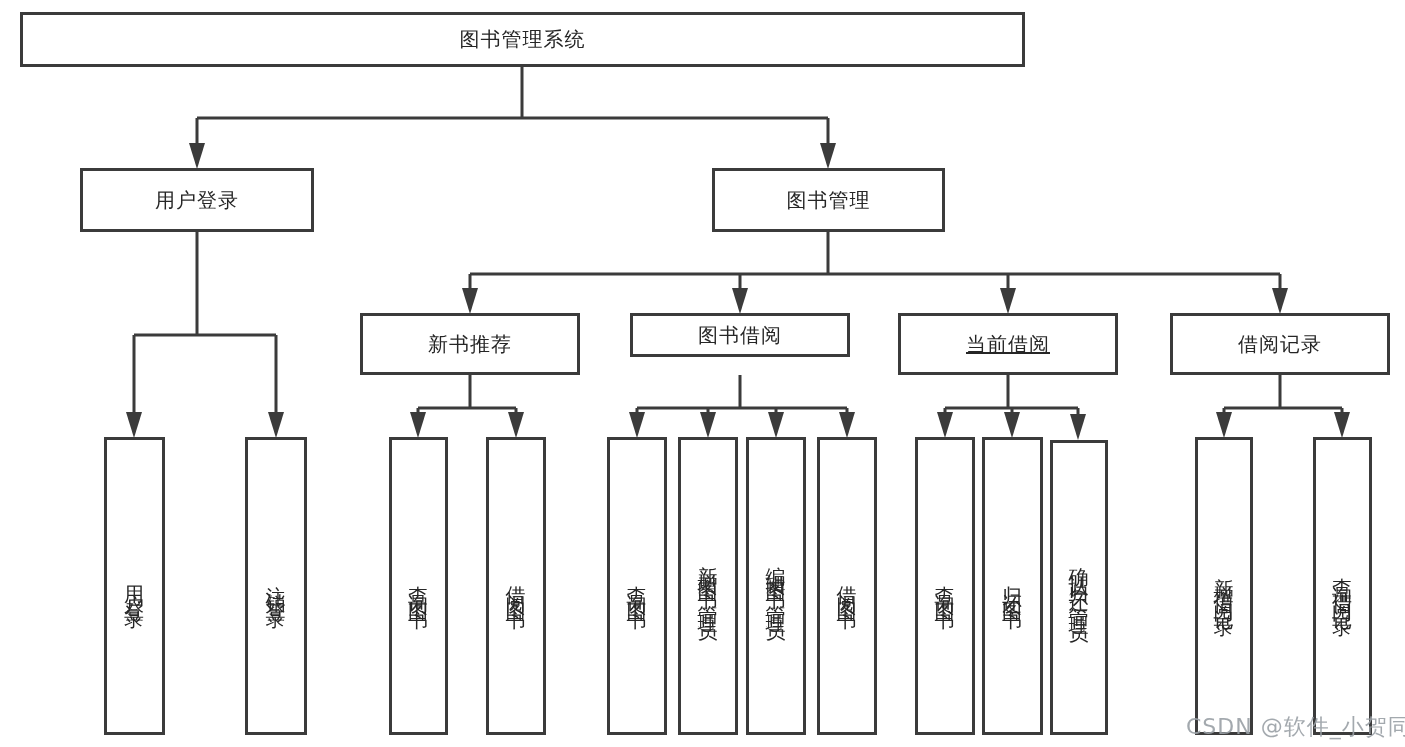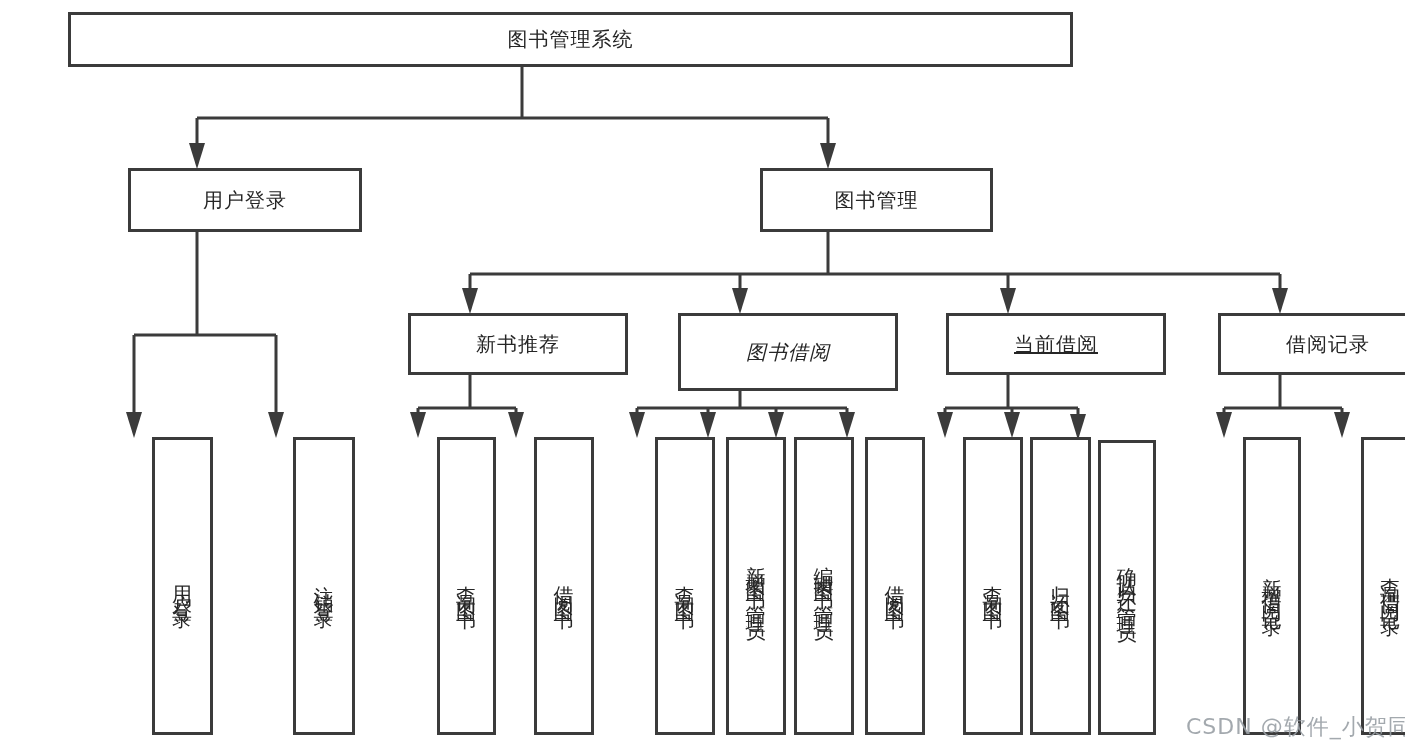--- a/index.html
+++ b/index.html
@@ -15,21 +15,21 @@
     width:1405px;height:747px;overflow:hidden;
   }
   .canvas{
     position:relative;width:1405px;height:747px;background:var(--background);
   }
   .canvas svg{position:absolute;left:0;top:0;z-index:1;}
   .cline{stroke:var(--line);stroke-width:3;fill:none;}
   .carrow{fill:var(--line);stroke:none;}
   .node{
     position:absolute;z-index:2;background:#fff;
-    border:3px solid var(--line);color:var(--text);margin-left:48px;
+    border:3px solid var(--line);color:var(--text);
   }
   .hbox{
     display:flex;align-items:center;justify-content:center;
     font-size:20px;letter-spacing:1px;white-space:nowrap;
   }
   .vbox{
     writing-mode:vertical-rl;text-orientation:mixed;
     display:flex;align-items:center;justify-content:center;
     font-size:20px;line-height:1.1;letter-spacing:8px;
   }
@@ -79,21 +79,21 @@
     <polygon class="carrow" points="1216,412 1232,412 1224,438"></polygon>
     <polygon class="carrow" points="1334,412 1350,412 1342,438"></polygon>
   </svg>
 
   <div class="node hbox" style="left:20px;top:12px;width:1005px;height:55px;">图书管理系统</div>
 
   <div class="node hbox" style="left:80px;top:168px;width:234px;height:64px;">用户登录</div>
   <div class="node hbox" style="left:712px;top:168px;width:233px;height:64px;">图书管理</div>
 
   <div class="node hbox" style="left:360px;top:313px;width:220px;height:62px;">新书推荐</div>
-  <div class="node hbox" style="left:630px;top:313px;width:220px;height:78px;font-style:italic;">图书借阅</div>
+  <div class="node hbox" style="left:630px;top:313px;width:220px;height:44px;">图书借阅</div>
   <div class="node hbox" style="left:898px;top:313px;width:220px;height:62px;text-decoration:underline;">当前借阅</div>
   <div class="node hbox" style="left:1170px;top:313px;width:220px;height:62px;">借阅记录</div>
 
   <div class="node vbox" style="left:104px;top:437px;width:61px;height:298px;">用户登录</div>
   <div class="node vbox" style="left:245px;top:437px;width:62px;height:298px;">注销登录</div>
 
   <div class="node vbox" style="left:389px;top:437px;width:59px;height:298px;">查询图书</div>
   <div class="node vbox" style="left:486px;top:437px;width:60px;height:298px;">借阅图书</div>
 
   <div class="node vbox" style="left:607px;top:437px;width:60px;height:298px;">查询图书</div>

